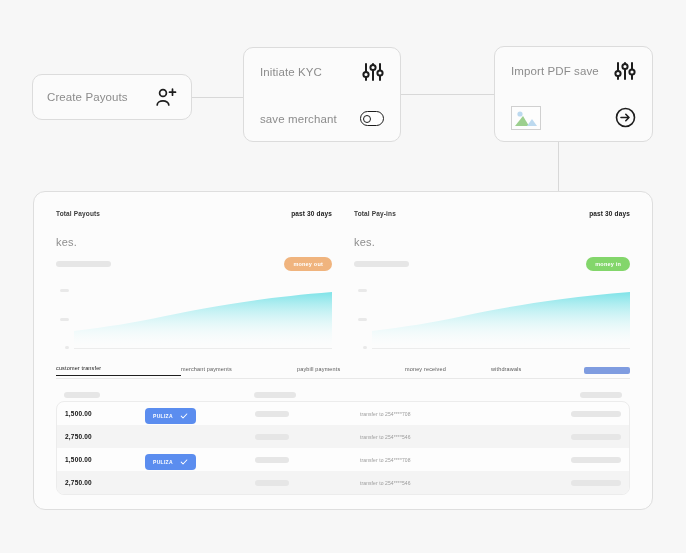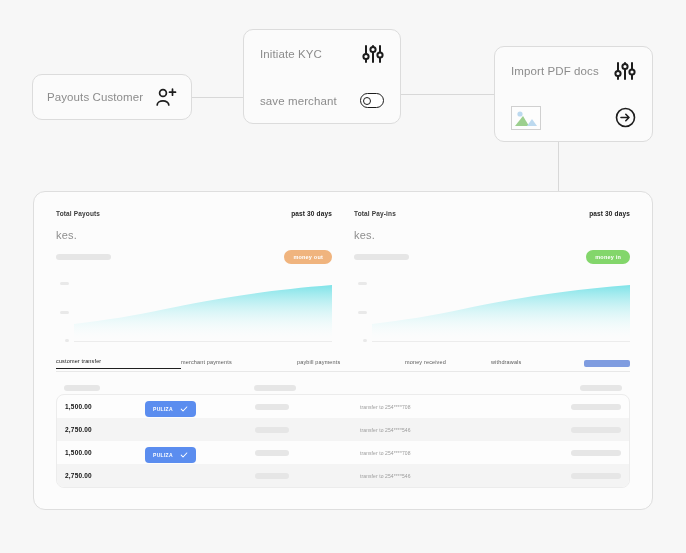--- a/index.html
+++ b/index.html
@@ -32,21 +32,21 @@
   .flow-label {
     font-size: 11.5px;
     color: #8c8c8c;
     letter-spacing: .1px;
     white-space: nowrap;
   }
 
   #card-create-customer { left: 32px; top: 74px; width: 160px; height: 46px; }
   #card-create-customer .flow-row { height: 44px; padding: 0 14px; }
 
-  #card-initiate-kyc { left: 243px; top: 29px; width: 158px; height: 95px; }
+  #card-initiate-kyc { left: 243px; top: 47px; width: 158px; height: 95px; }
   #card-initiate-kyc .flow-row { height: 47px; }
 
   #card-import-pdf { left: 494px; top: 46px; width: 159px; height: 96px; }
   #card-import-pdf .flow-row { height: 47px; }
 
   .icon-wrap { display: flex; align-items: center; justify-content: center; }
 
   
   .toggle {
     width: 24px; height: 15px;
@@ -78,21 +78,21 @@
     width: 620px; height: 319px;
     background: #fcfcfc;
     border: 1px solid #dedede;
     border-radius: 12px;
   }
   .stats-row { display: flex; padding: 18px 22px 0 22px; gap: 22px; }
   .stat-panel { flex: 1; min-width: 0; }
   .stat-head { display: flex; align-items: center; justify-content: space-between; }
   .stat-title { font-size: 6.5px; font-weight: bold; color: #3b3b3b; letter-spacing: .15px; }
   .stat-period { font-size: 6.5px; font-weight: bold; color: #1a1a1a; letter-spacing: .15px; }
-  .stat-currency { font-size: 11px; color: #8e8e8e; margin-top: 12px; letter-spacing: .2px; }
+  .stat-currency { font-size: 11px; color: #8e8e8e; margin-top: 19px; letter-spacing: .2px; }
   .stat-underrow { display: flex; align-items: center; justify-content: space-between; margin-top: 9px; }
   .skeleton { background: #e6e6e6; border-radius: 3px; height: 6px; }
   .sk-amount { width: 55px; }
   .badge {
     font-size: 5.5px; font-weight: bold; color: #ffffff;
     padding: 4px 9px; border-radius: 9px; letter-spacing: .2px;
     white-space: nowrap;
   }
   .badge-out { background: #f0b47e; }
   .badge-in  { background: #83d66b; }
@@ -157,21 +157,21 @@
 <body>
 
 <div id="root">
 
   <div class="conn conn-h" style="left:192px; top:97px; width:51px;"></div>
   <div class="conn conn-h" style="left:401px; top:94px; width:93px;"></div>
   <div class="conn conn-v" style="left:558px; top:142px; height:49px;"></div>
 
   <div class="flow-card" id="card-create-customer">
     <div class="flow-row">
-      <span class="flow-label">Payouts Customer</span>
+      <span class="flow-label">Create Payouts</span>
       <span class="icon-wrap">
         <svg width="22" height="20" viewBox="0 0 22 20">
           <circle cx="8" cy="6" r="3.4" fill="none" stroke="#1d1d1d" stroke-width="1.7"></circle>
           <path d="M2.2 18 C2.2 12.6 13.8 12.6 13.8 18" fill="none" stroke="#1d1d1d" stroke-width="1.7" stroke-linecap="round"></path>
           <path d="M17.5 2.2 V8.2 M14.5 5.2 H20.5" stroke="#1d1d1d" stroke-width="1.7" stroke-linecap="round"></path>
         </svg>
       </span>
     </div>
   </div>
 
@@ -190,21 +190,21 @@
     <div class="flow-row">
       <span class="flow-label">save merchant</span>
       <span class="toggle">
         <span class="knob"></span>
       </span>
     </div>
   </div>
 
   <div class="flow-card" id="card-import-pdf">
     <div class="flow-row">
-      <span class="flow-label">Import PDF docs</span>
+      <span class="flow-label">Import PDF save</span>
       <span class="icon-wrap">
         <svg width="22" height="20" viewBox="0 0 22 20">
           <path d="M4 2 V18 M11 2 V18 M18 2 V18" stroke="#1d1d1d" stroke-width="2" stroke-linecap="round"></path>
           <circle cx="4" cy="12.5" r="2.6" fill="#fff" stroke="#1d1d1d" stroke-width="2"></circle>
           <circle cx="11" cy="5.5" r="2.6" fill="#fff" stroke="#1d1d1d" stroke-width="2"></circle>
           <circle cx="18" cy="11" r="2.6" fill="#fff" stroke="#1d1d1d" stroke-width="2"></circle>
         </svg>
       </span>
     </div>
     <div class="flow-row">

